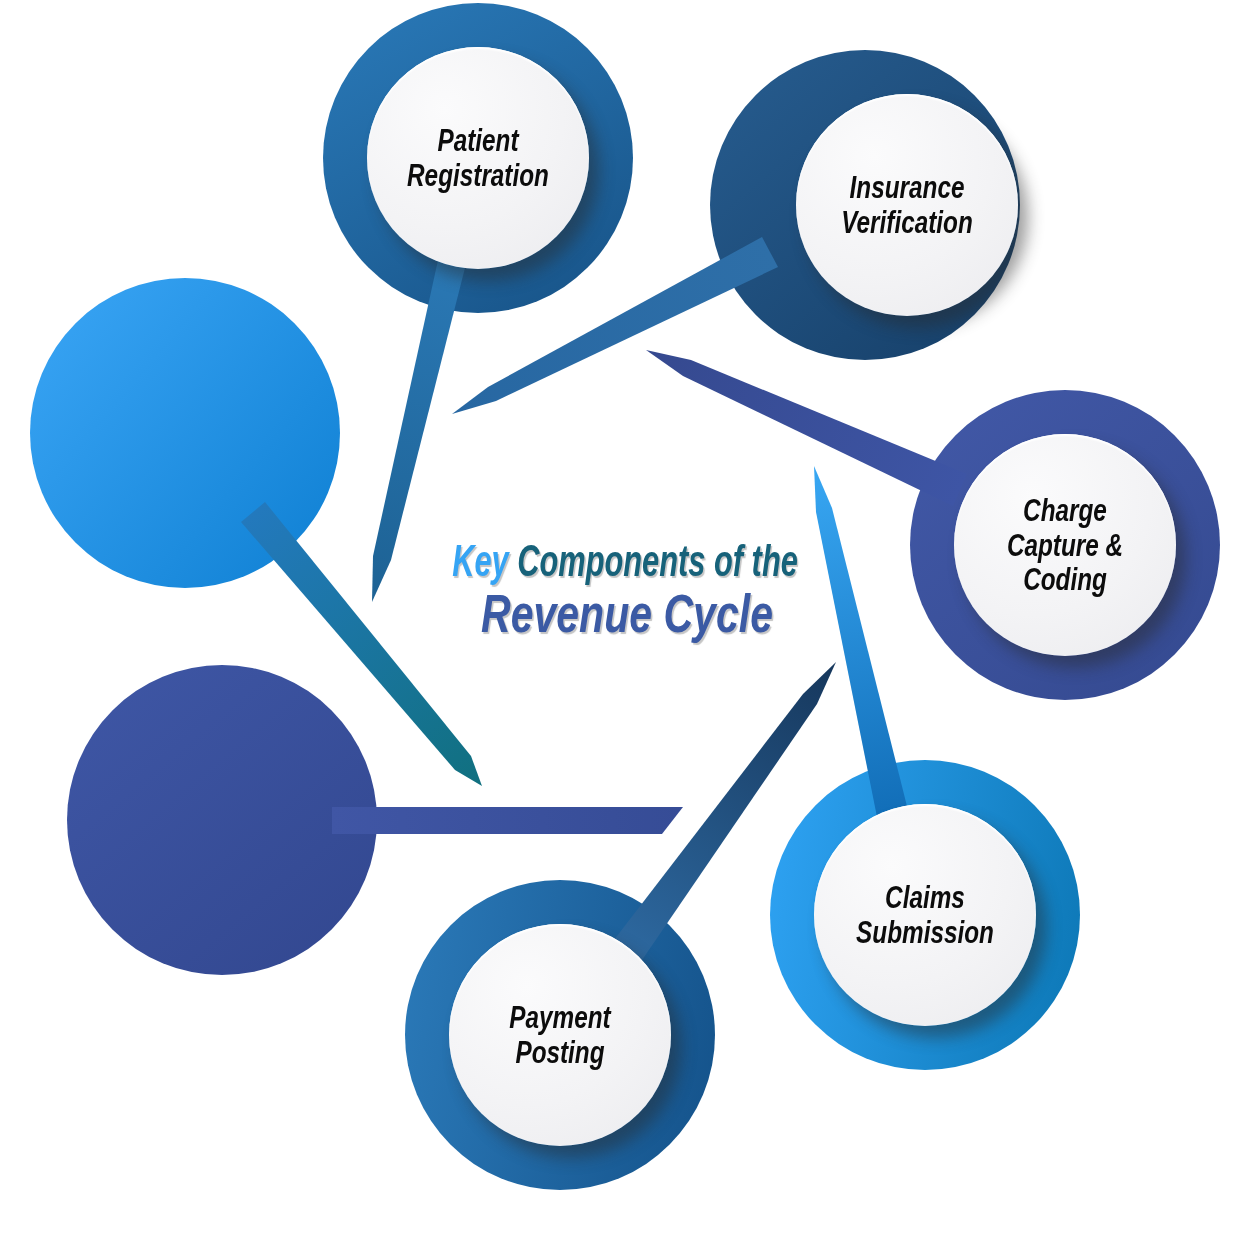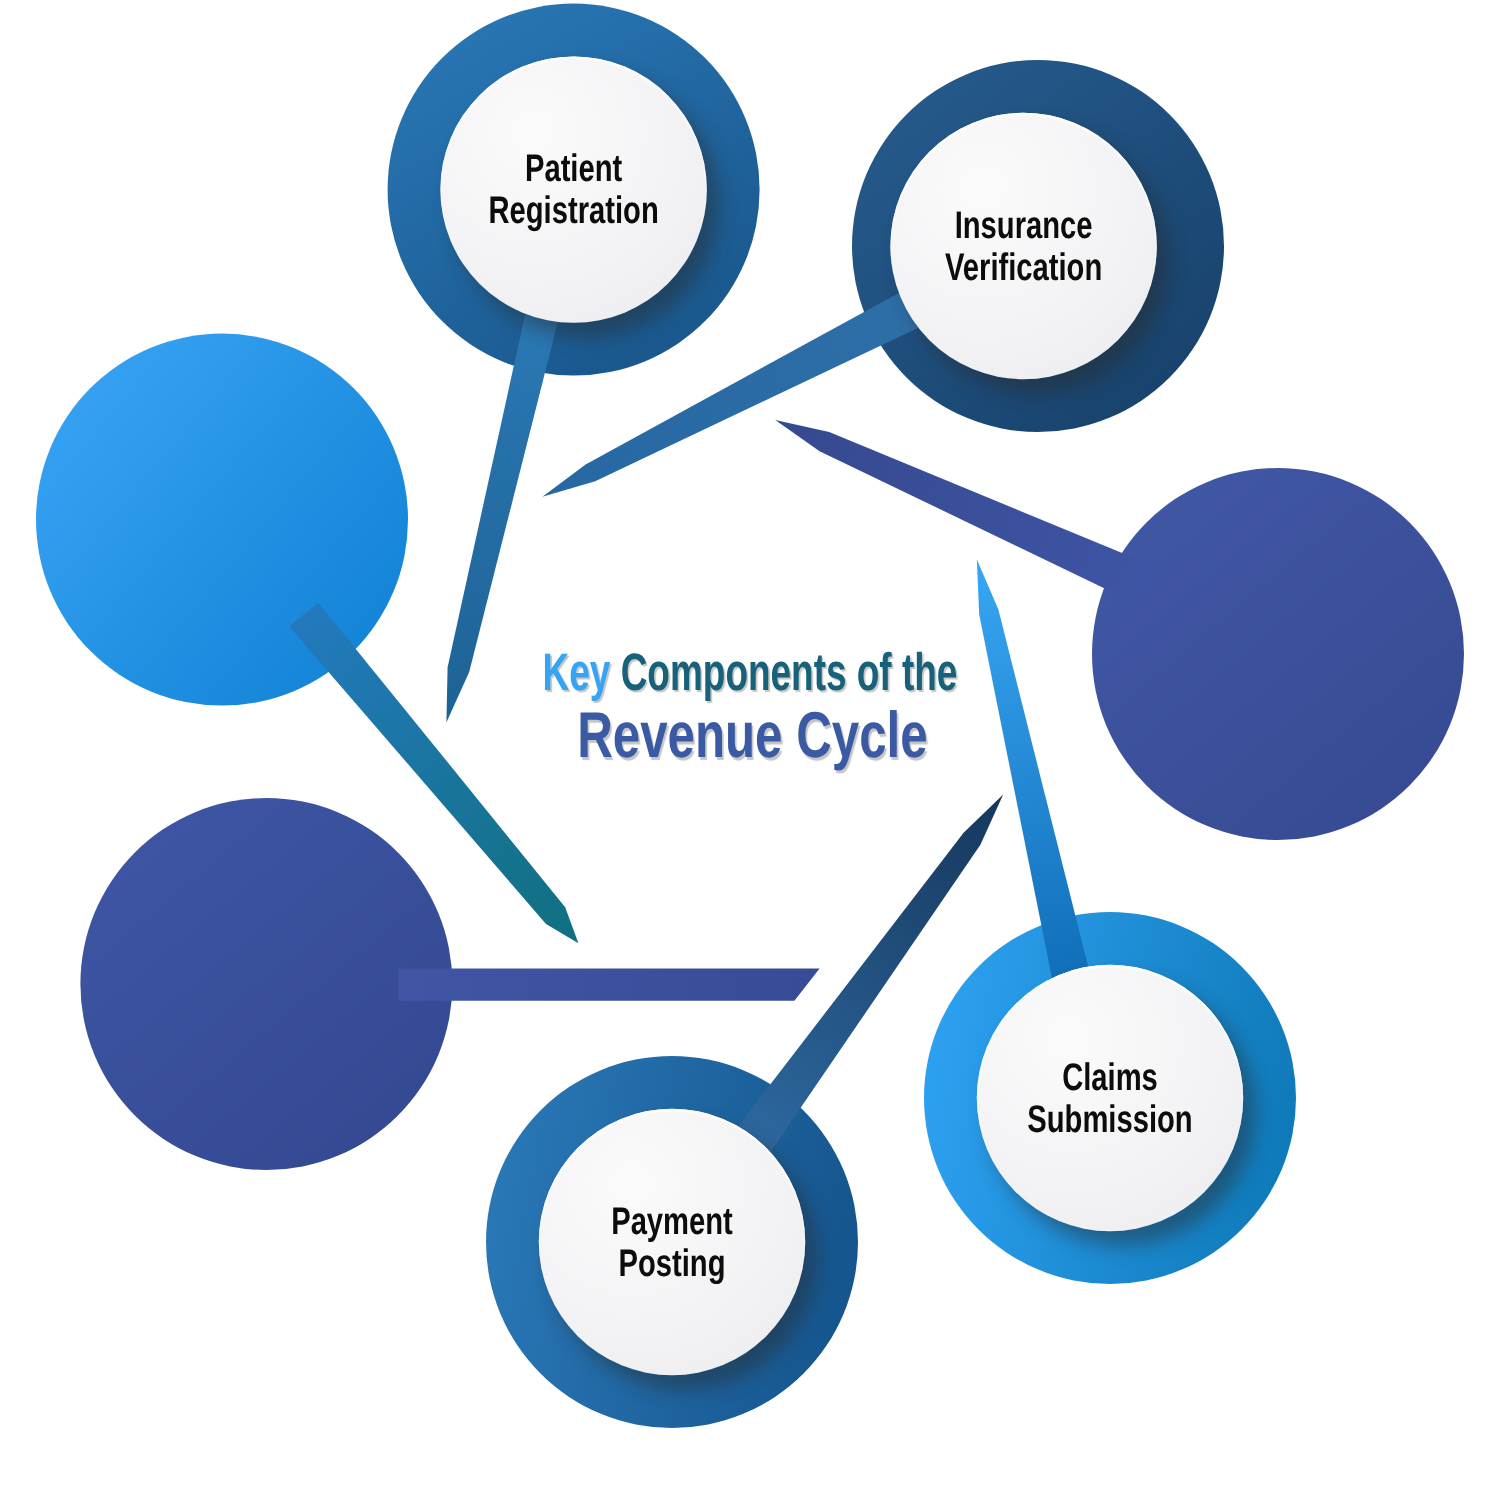--- a/index.html
+++ b/index.html
@@ -2,20 +2,21 @@
 <html><head>
 <meta charset="utf-8">
 <style>
   html,body{margin:0;padding:0;background:#ffffff;}
   #canvas{
     position:relative;
     width:1250px;height:1250px;
     background:#ffffff;
     overflow:hidden;
     font-family:"Liberation Sans",sans-serif;
+    font-style:italic;
   }
   .ring{
     position:absolute;
     width:310px;height:310px;
     border-radius:50%;
     z-index:1;
   }
   .sticks{
     position:absolute;left:0;top:0;
     z-index:2;
@@ -112,22 +113,25 @@
     <polygon points="967,474 691,360 646,350 683,376 953,506" fill="url(#g3)"></polygon>
     <polygon points="914,834 832,508 814,466 816,512 882,842" fill="url(#g4)"></polygon>
     <polygon points="642,960 817,704 836,662 803,694 614,940" fill="url(#g5)"></polygon>
     <polygon points="332,807 683,807 662,834 332,834" fill="url(#g6)"></polygon>
     <polygon points="241,522 455,770 482,786 471,756 265,502" fill="url(#g7)"></polygon>
   </svg>
 
   <div class="plate" style="left:367px;top:47px;">
     <div class="label">Patient Registration</div>
   </div>
-  <div class="plate" style="left:742px;top:94px;">
+  <div class="plate" style="left:796px;top:94px;">
     <div class="label">Insurance Verification</div>
+  </div>
+  <div class="plate" style="left:954px;top:434px;">
+    <div class="label">Charge Capture &amp; Coding</div>
   </div>
   <div class="plate" style="left:814px;top:804px;">
     <div class="label">Claims Submission</div>
   </div>
   <div class="plate" style="left:449px;top:924px;">
     <div class="label">Payment Posting</div>
   </div>
 
   <div class="title-line" id="title1"><span class="t1a">Key</span><span class="t1b"> Components of the</span></div>
   <div class="title-line" id="title2">Revenue Cycle</div>

